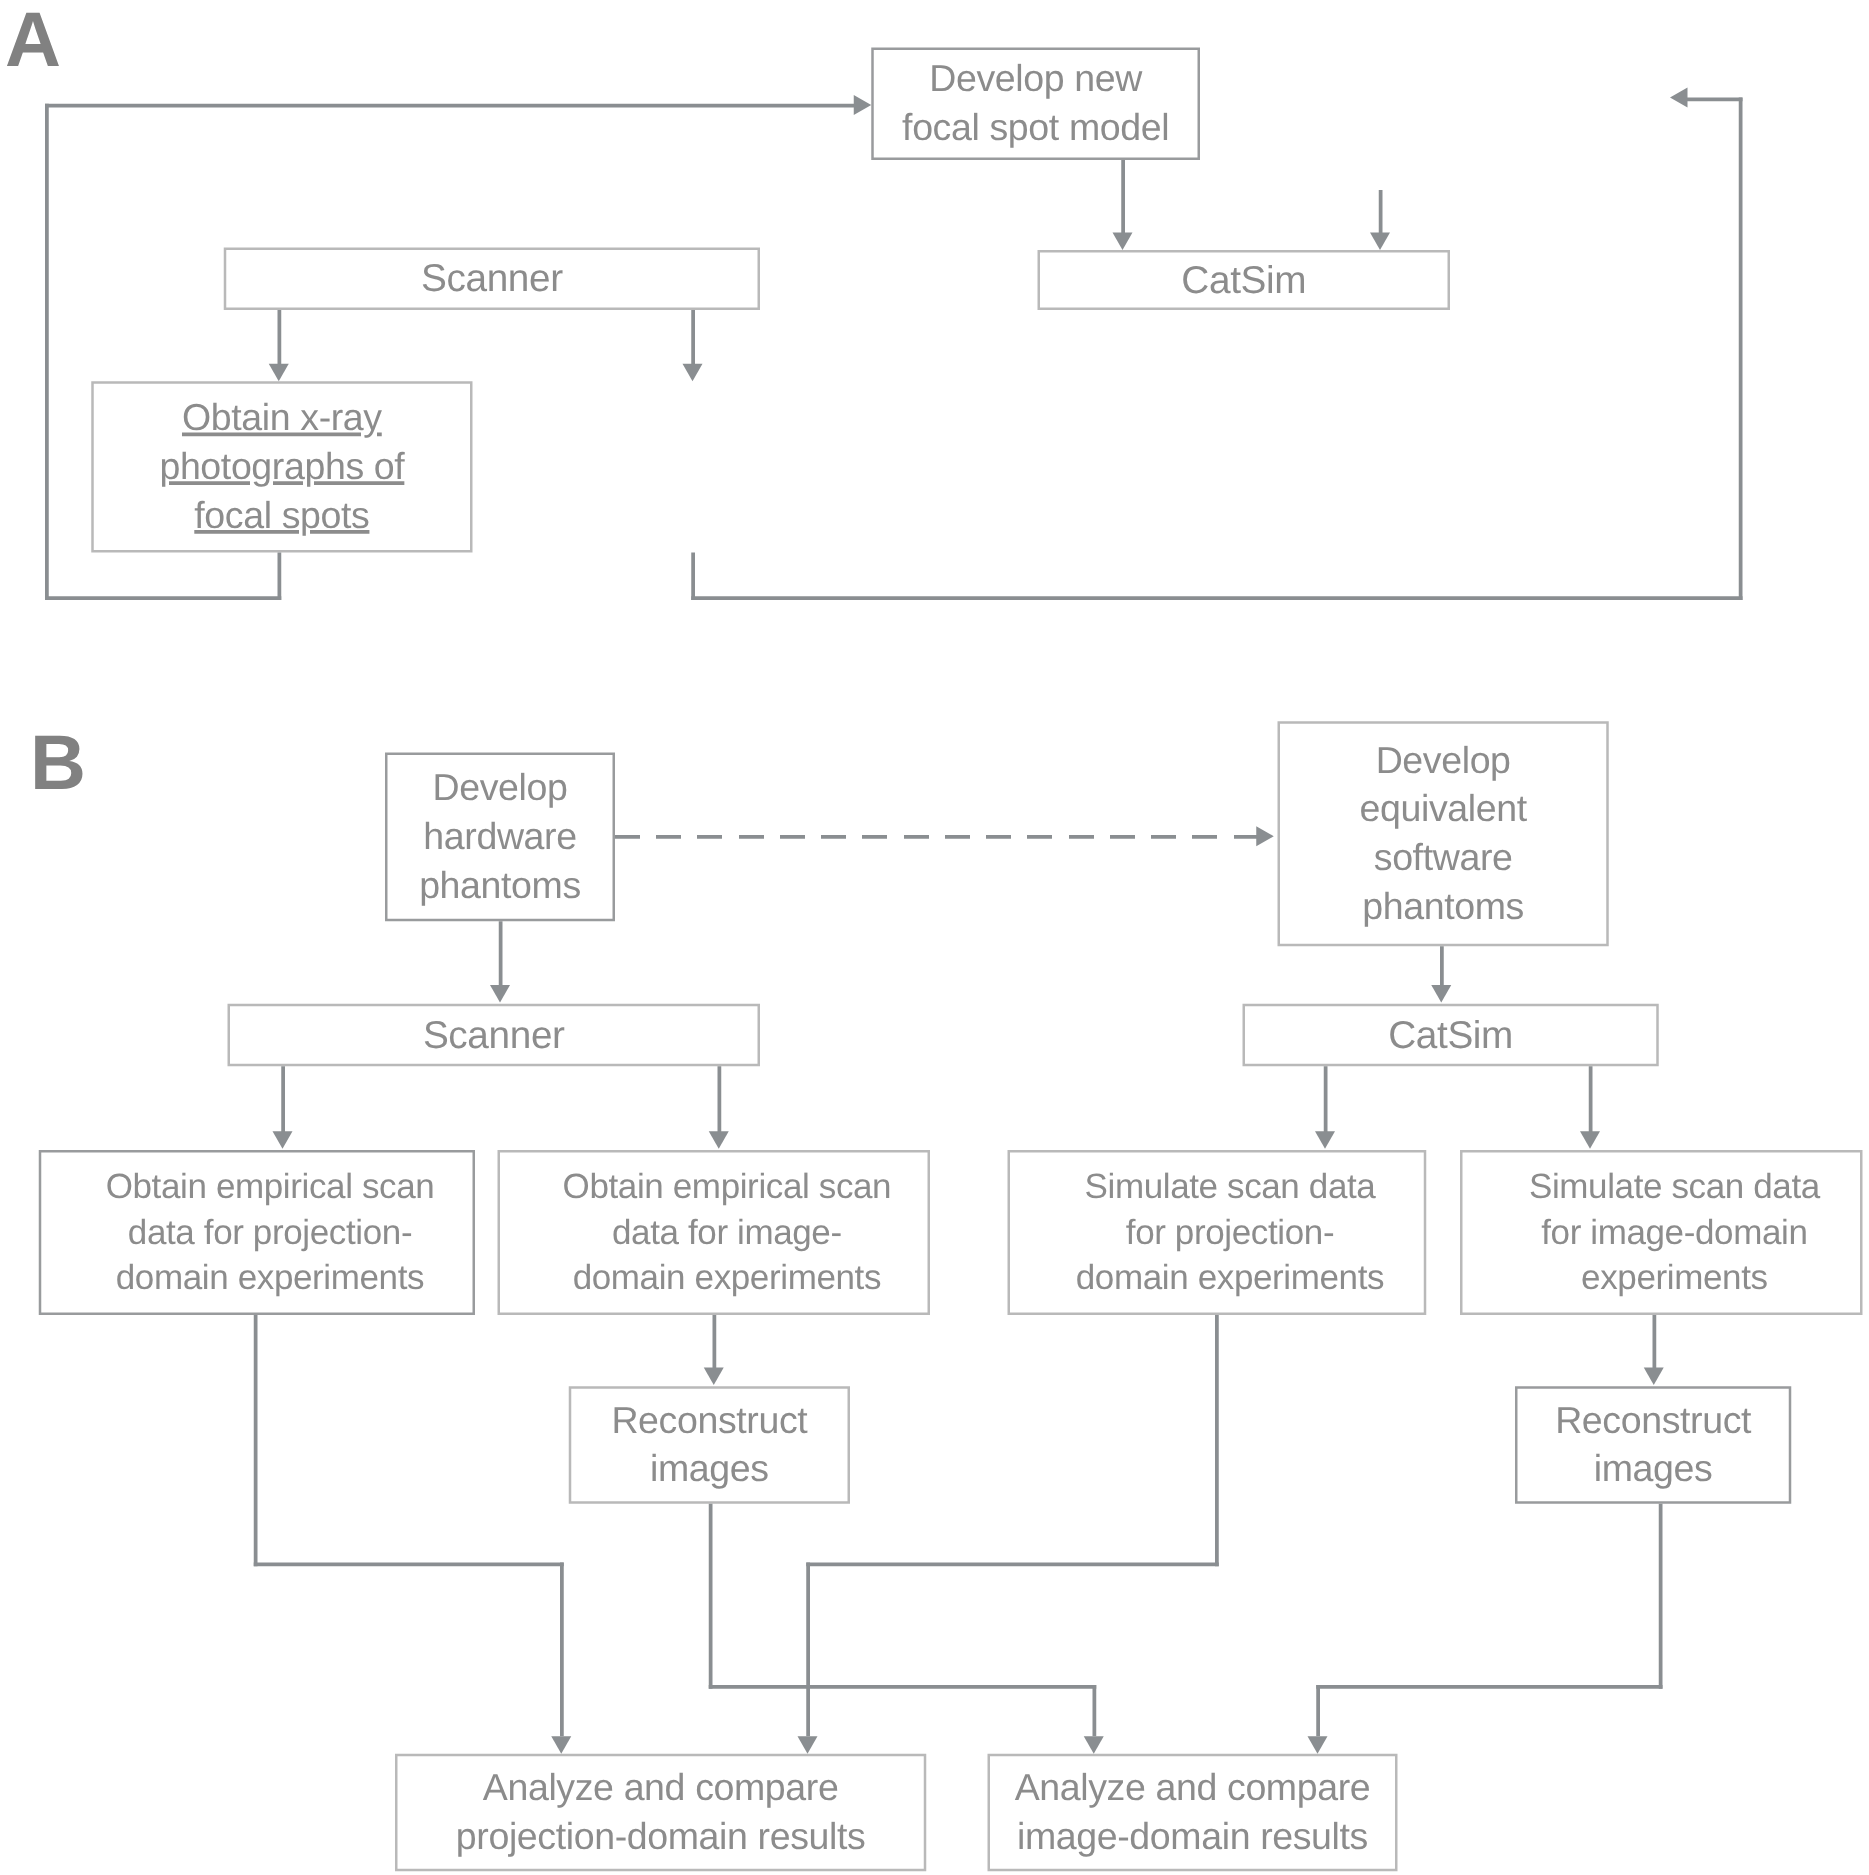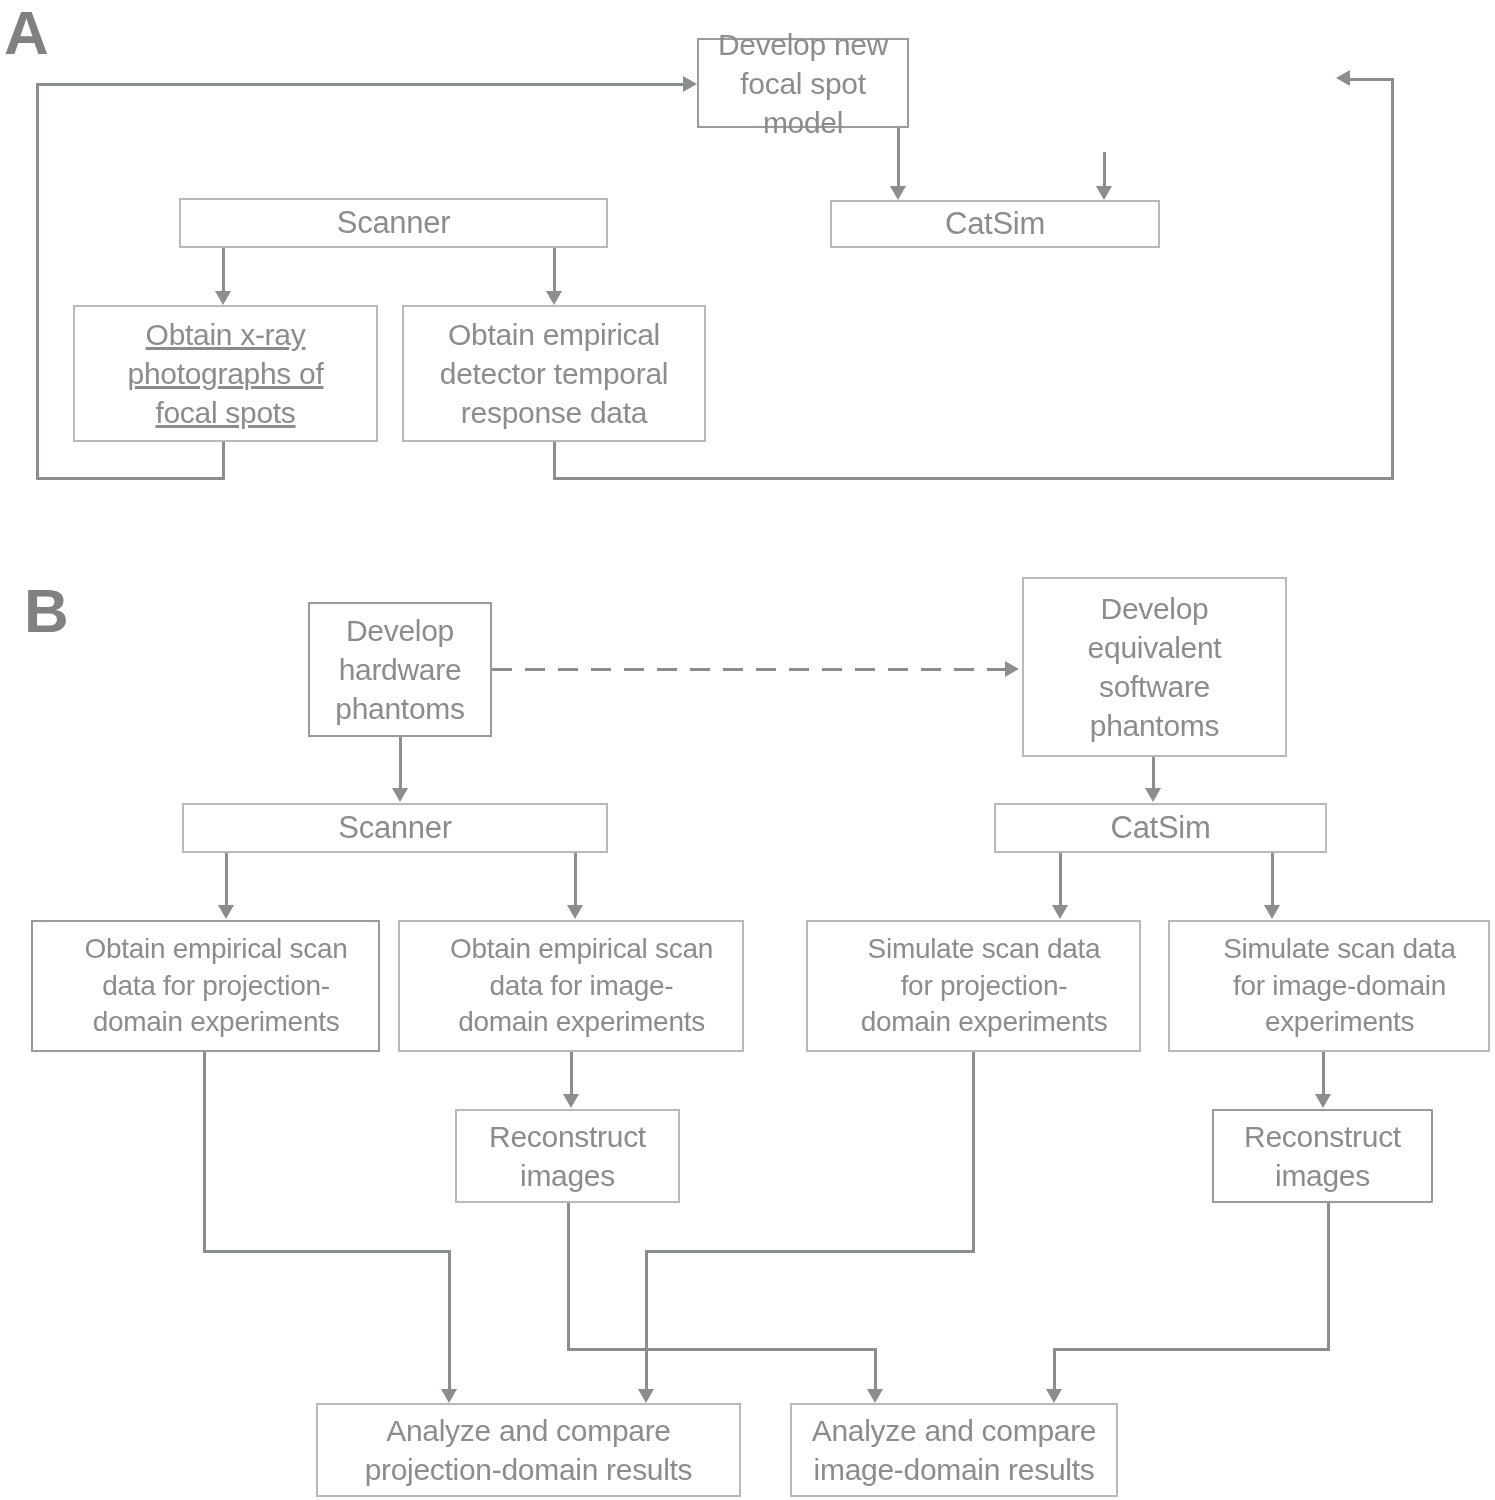--- a/index.html
+++ b/index.html
@@ -36,30 +36,27 @@
     border-top:8px solid transparent;border-bottom:8px solid transparent;
     border-right:14px solid #8a8e91;}
 </style>
 </head>
 <body>
 
 <div id="canvas">
 
   <div class="plabel" style="left:4px;top:2px;">A</div>
 
-  <div class="box bd-dark" style="left:697px;top:38px;width:212px;height:90px;">Develop new
+  <div class="box bd-dark" style="left:697px;top:38px;width:263px;height:90px;">Develop new
 focal spot model</div>
   <div class="box f31" style="left:179px;top:198px;width:429px;height:50px;">Scanner</div>
   <div class="box f31" style="left:830px;top:200px;width:330px;height:48px;">CatSim</div>
   <div class="box" style="left:73px;top:305px;width:305px;height:137px;text-decoration:underline;">Obtain x-ray
 photographs of
 focal spots</div>
-  <div class="box" style="left:402px;top:305px;width:304px;height:137px;">Obtain empirical
-detector temporal
-response data</div>
 
   <div class="v" style="left:222px;top:248px;height:46px;"></div>
   <div class="ahd" style="left:215px;top:291px;"></div>
 
   <div class="v" style="left:553px;top:248px;height:46px;"></div>
   <div class="ahd" style="left:546px;top:291px;"></div>
 
   <div class="v" style="left:897px;top:128px;height:60px;"></div>
   <div class="ahd" style="left:890px;top:186px;"></div>
 

